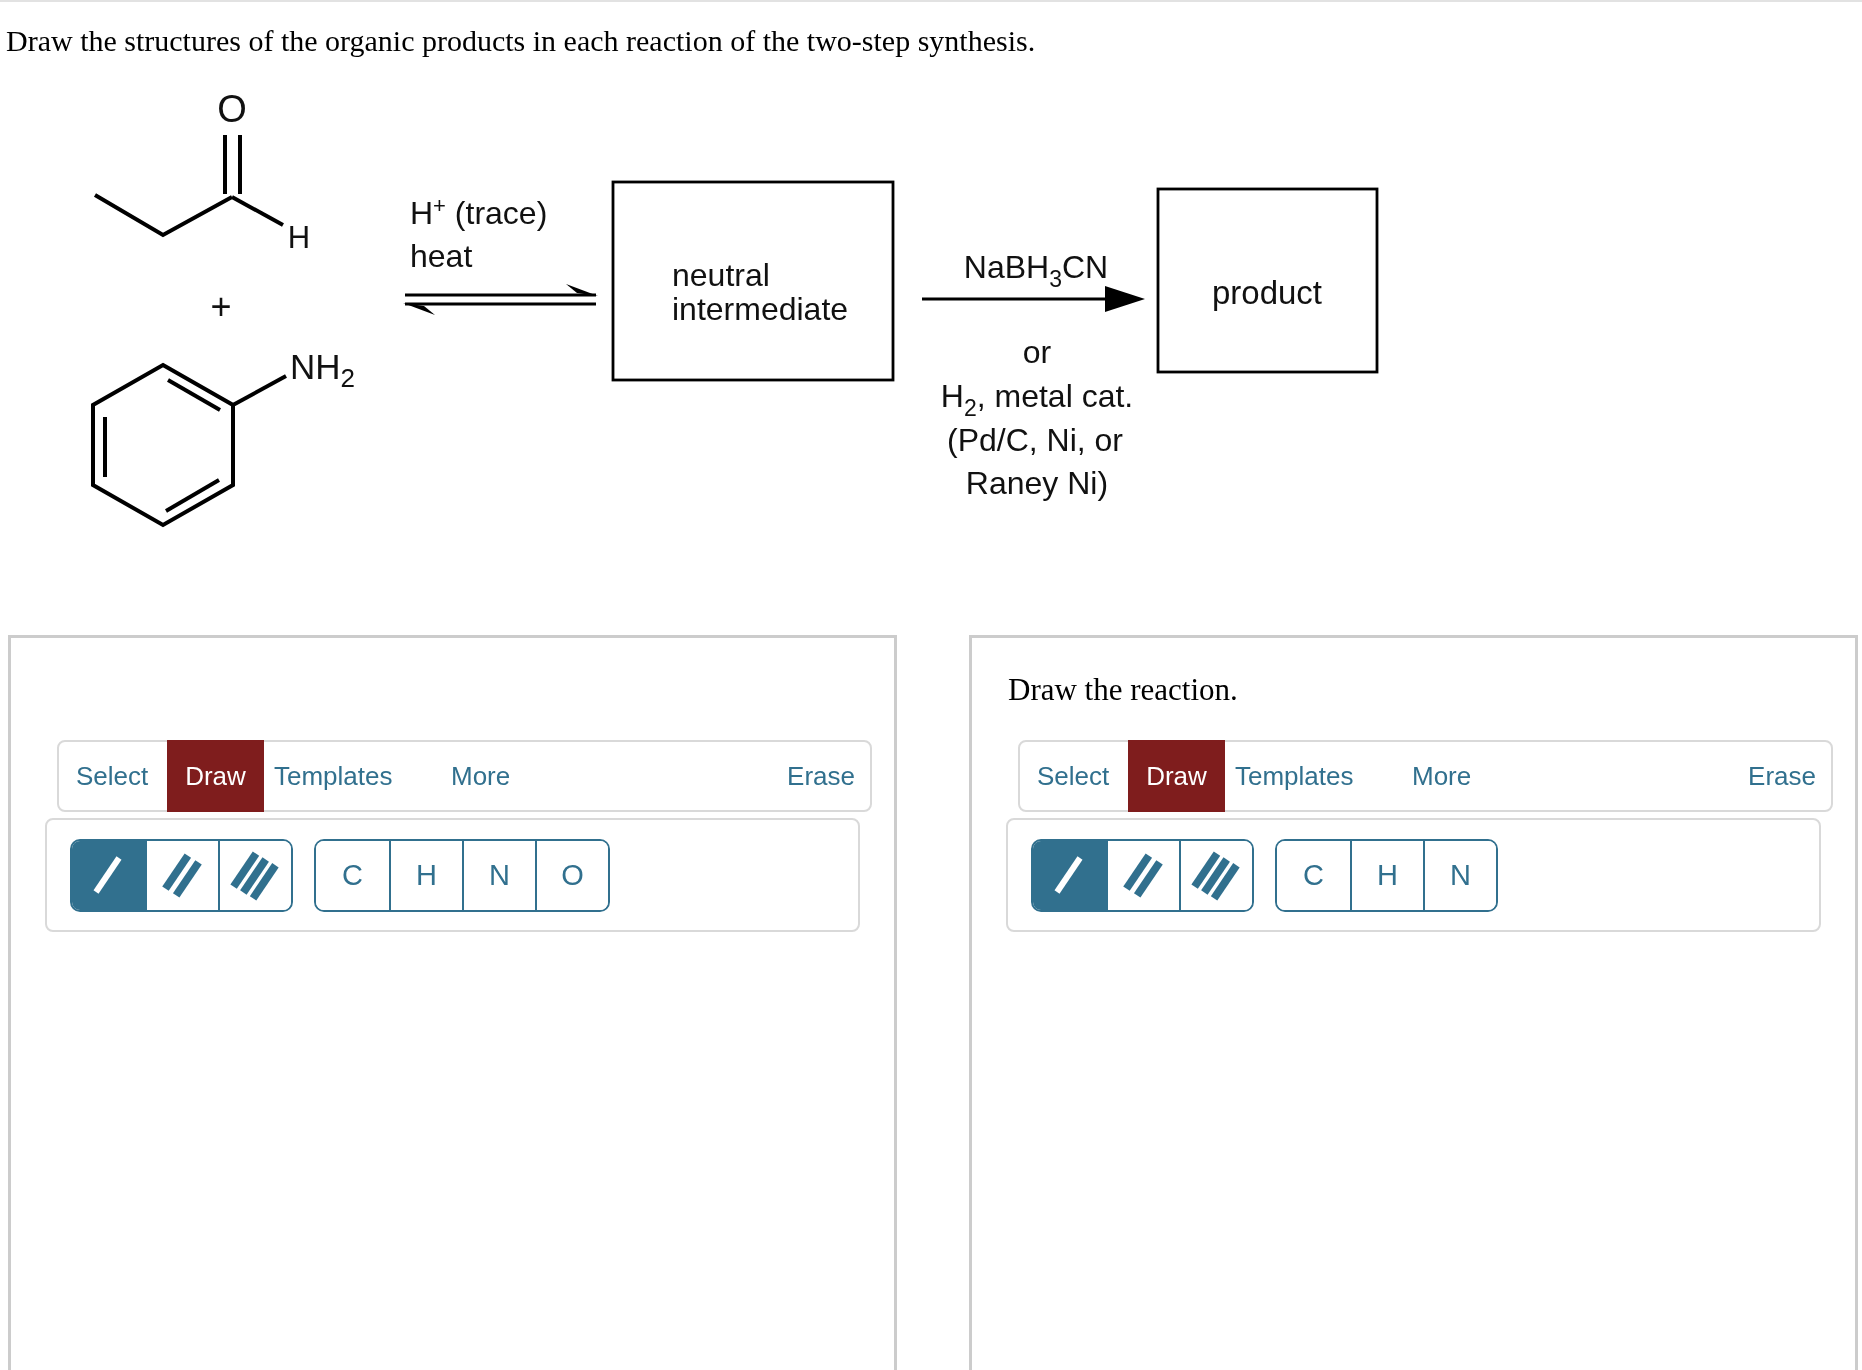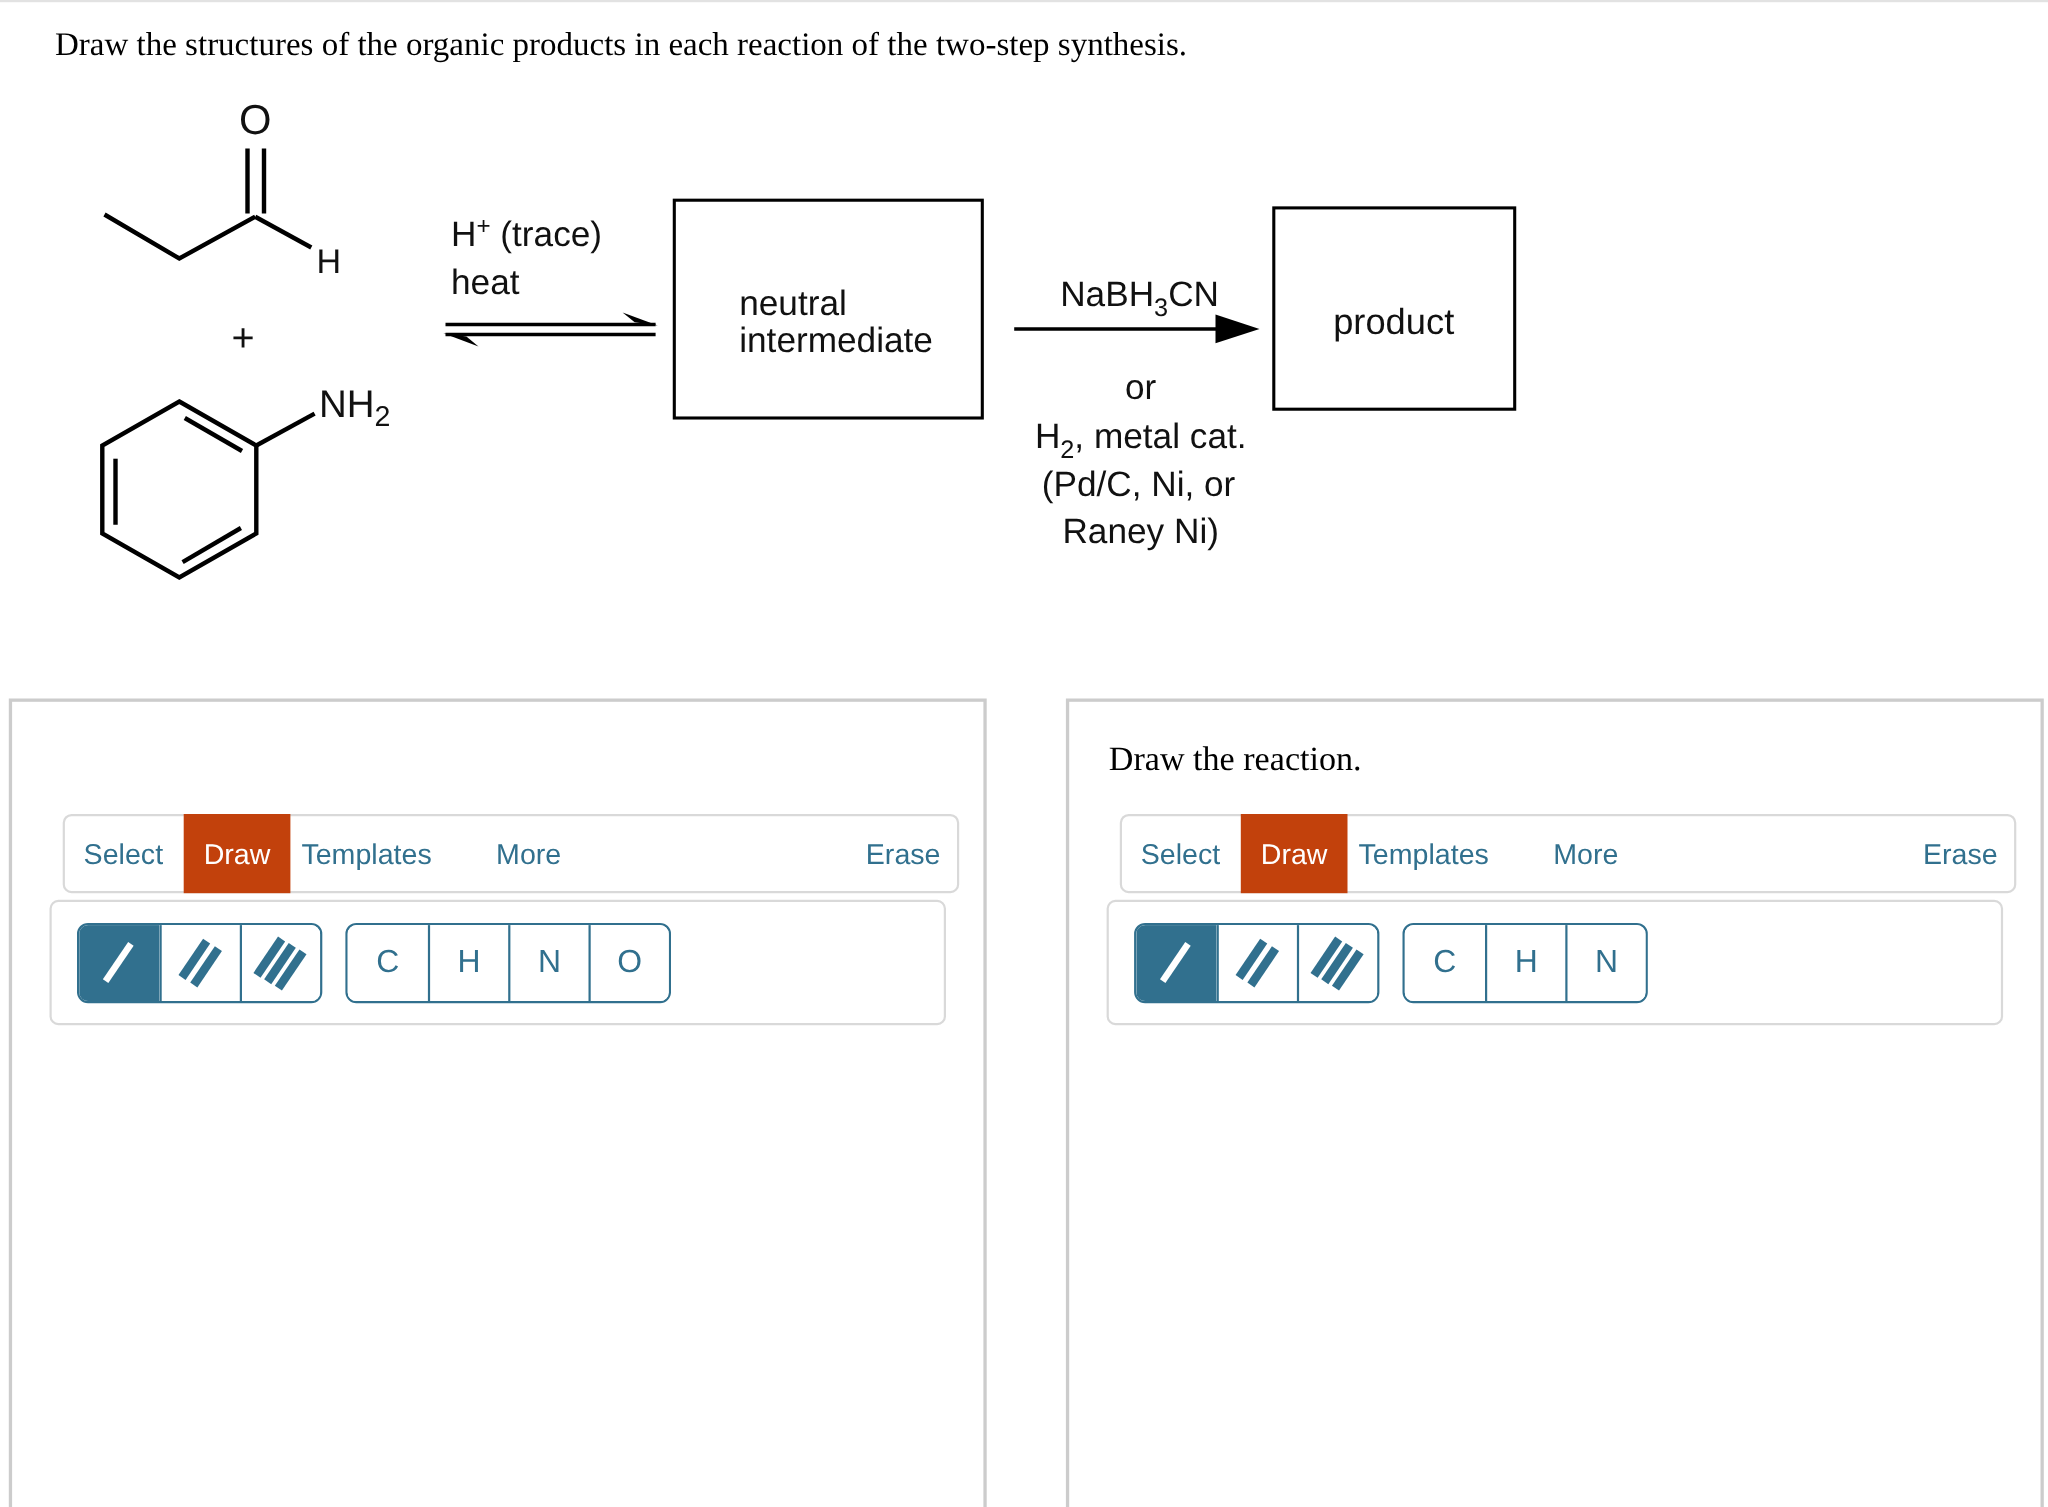--- a/index.html
+++ b/index.html
@@ -1,41 +1,41 @@
 <!DOCTYPE html>
 <html><head>
 <meta charset="utf-8">
 <style>
   * { margin:0; padding:0; box-sizing:border-box; }
   html,body { width:1862px; height:1370px; background:#fff; overflow:hidden; }
   body { font-family:"Liberation Sans", sans-serif; position:relative; border-top:2px solid #e2e2e2; }
 
   .question { position:absolute; left:6px; top:22px; font-family:"Liberation Serif", serif;
-              font-size:30px; color:#000;margin-left:44px; }
+              font-size:30px; color:#000; }
 
   .scheme { position:absolute; left:0; top:80px; }
 
   .panel { position:absolute; top:633px; height:745px; width:889px;
            border:3px solid #cccccc; background:#fff; }
   .panel.left { left:8px; }
   .panel.right { left:969px; }
 
   .panel-title { position:absolute; left:36px; top:34px; font-family:"Liberation Serif", serif;
                  font-size:31px; color:#000; }
 
   .toolbar { position:absolute; left:46px; top:102px; width:815px; height:72px;
              border:2px solid #d9d9d9; border-radius:8px; background:#fff; }
   .tb-item { position:absolute; top:0; height:100%; display:flex; align-items:center;
              color:#31708e; font-size:26px; cursor:pointer; }
   .tb-select    { left:17px; }
   .tb-templates { left:215px; }
   .tb-more      { left:368px;margin-left:24px; }
   .tb-erase     { right:15px; }
   .tb-draw { position:absolute; left:108px; top:-2px; width:97px; height:72px;
-             background:#c2410c; color:#fff; display:flex; align-items:center;
+             background:#7f1d1d; color:#fff; display:flex; align-items:center;
              justify-content:center; font-size:26px; cursor:pointer; }
 
   .strip { position:absolute; left:34px; top:180px; width:815px; height:114px;
            border:2px solid #d9d9d9; border-radius:8px; background:#fff; }
 
   .btn-group { position:absolute; top:19px; height:73px; display:flex;
                border:2px solid #31708e; border-radius:10px; background:#fff; overflow:hidden; }
   .bond-group { left:23px; }
   .atom-group { left:267px; }
   .tool-btn { width:73px; height:69px; display:flex; align-items:center; justify-content:center;

